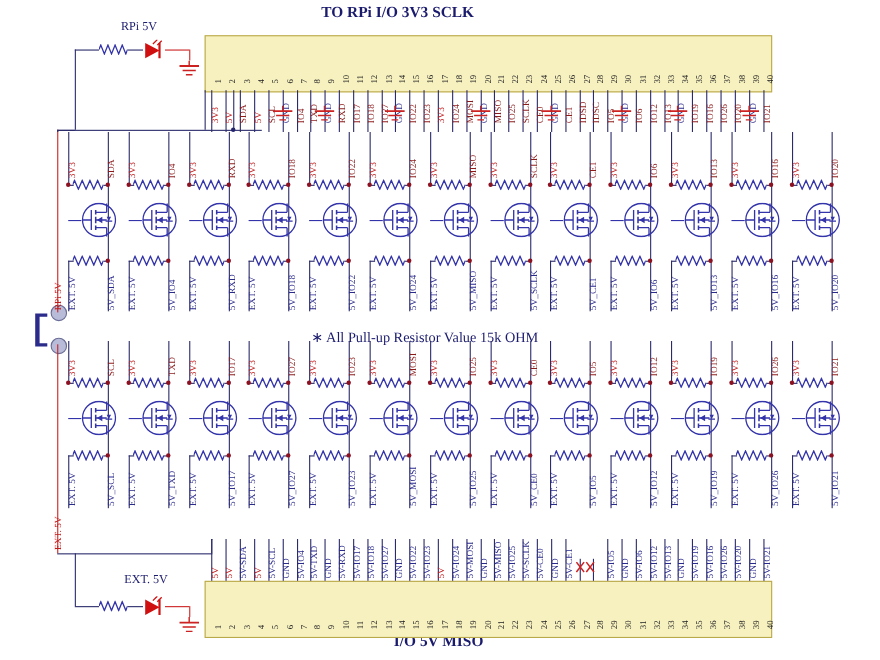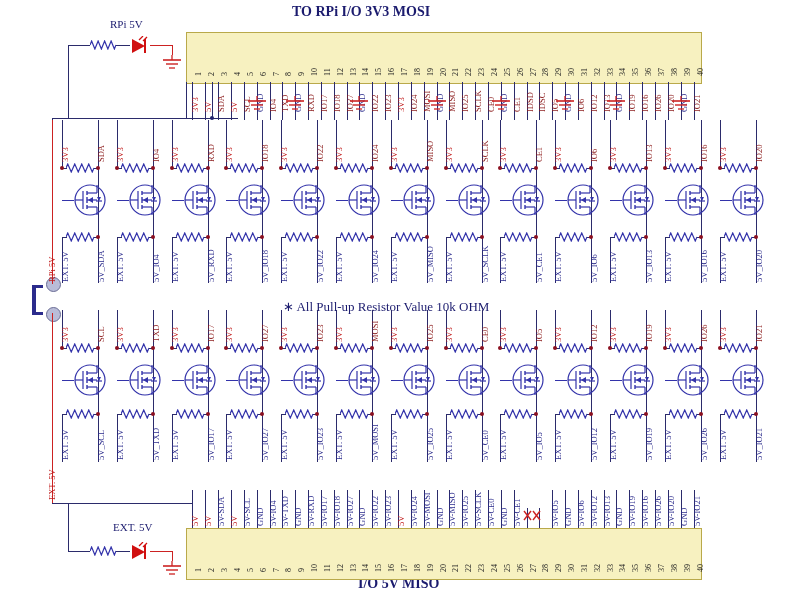--- a/index.html
+++ b/index.html
@@ -57,25 +57,25 @@
   .bracket svg{display:block;}
 
   .xmark{position:absolute;}
   .xmark svg{display:block;}
 </style>
 </head>
 <body>
 
 <div id="sheet">
 
-  <div class="title" style="left:292px;top:4px;font-size:14px;">TO RPi  I/O 3V3 MOSI</div>
+  <div class="title" style="left:292px;top:4px;font-size:14px;">TO RPi  I/O 3V3 SCLK</div>
 
   <div class="title" style="left:358px;top:576px;font-size:14px;">I/O 5V MISO</div>
 
-  <div class="note" style="left:283px;top:299px;">∗ All Pull-up Resistor Value 10k OHM</div>
+  <div class="note" style="left:283px;top:299px;">∗ All Pull-up Resistor Value 15k OHM</div>
 
   <div class="pad" style="left:46px;top:277px;"></div>
   <div class="pad" style="left:46px;top:307px;"></div>
   <div class="bracket" style="left:31px;top:285px;">
     <svg width="14" height="30">
         <path d="M12 1 L3 1 L3 29 L12 29" fill="none" stroke="#2b2b8c" stroke-width="4"></path>
       </svg>
   </div>
 
   <div id="layer-top-header">

